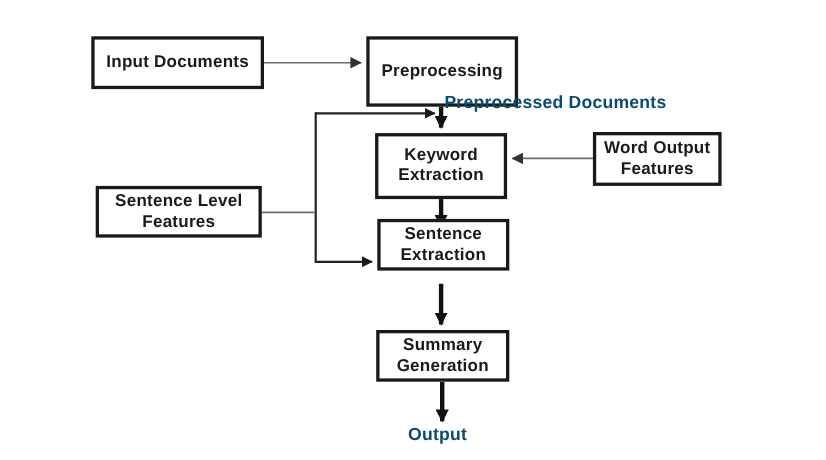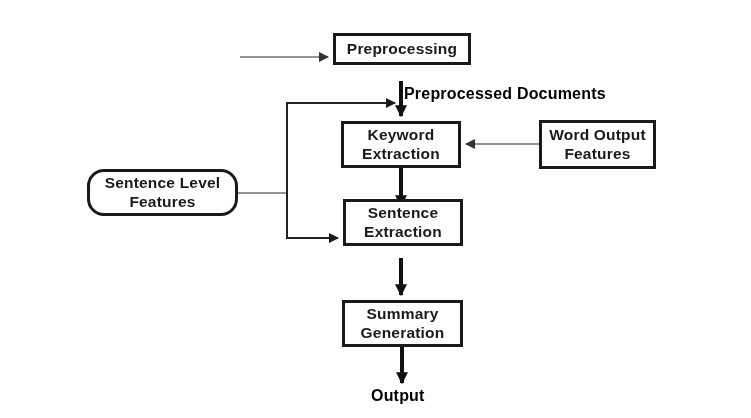--- a/index.html
+++ b/index.html
@@ -35,30 +35,30 @@
     font-size: 15.5px;
     line-height: 1.22;
     color: #1a1a1a;
     white-space: pre-line;
     letter-spacing: 0.2px;
   }
   .edge-label {
     position: absolute;
     font-weight: bold;
     font-size: 16px;
-    color: #000000;
+    color: #0c4a6e;
     white-space: nowrap;
     letter-spacing: 0.2px;
   }
   
   .n-input        { left: 83px;  top: 33px;  width: 157px; height: 48px; }
-  .n-preproc      { left: 333px; top: 33px;  width: 138px; height: 32px; }
-  .n-keyword      { left: 341px; top: 121px; width: 120px; height: 47px; }
+  .n-preproc      { left: 333px; top: 33px;  width: 138px; height: 64px; }
+  .n-keyword      { left: 341px; top: 121px; width: 120px; height: 60px; }
   .n-wordlevel    { left: 539px; top: 120px; width: 117px; height: 49px; }
-  .n-sentlevel    { left: 87px;  top: 169px; width: 151px; height: 47px; border-radius: 17px; }
+  .n-sentlevel    { left: 87px;  top: 169px; width: 151px; height: 47px; }
   .n-sentextract  { left: 343px; top: 199px; width: 120px; height: 47px; }
   .n-summary      { left: 342px; top: 300px; width: 121px; height: 47px; }
   
   .l-preprocessed { left: 404px; top: 85px; }
   .l-redundancy   { left: 411px; top: 265px; }
   .l-output       { left: 371px; top: 387px; width: 64px; }
   
   .stroke-thick { stroke: #111111; stroke-width: 4; }
   .stroke-mid   { stroke: #222222; stroke-width: 2; }
   .stroke-thin  { stroke: #6e6e6e; stroke-width: 1.5; }
@@ -95,20 +95,23 @@
 
     <line x1="539" y1="144" x2="466" y2="144" class="stroke-thin" marker-end="url(#ah-small)"></line>
 
     <line x1="401" y1="168" x2="401" y2="206" class="stroke-thick" marker-end="url(#ah-big)"></line>
 
     <line x1="401" y1="258" x2="401" y2="295" class="stroke-thick" marker-end="url(#ah-big)"></line>
 
     <line x1="402" y1="347" x2="402" y2="383" class="stroke-thick" marker-end="url(#ah-big)"></line>
   </svg>
 
+  <div class="node n-input">
+    <span>Input Documents</span>
+  </div>
 
   <div class="node n-preproc">
     <span>Preprocessing</span>
   </div>
 
   <div class="node n-keyword">
     <span>Keyword
 Extraction</span>
   </div>
 

